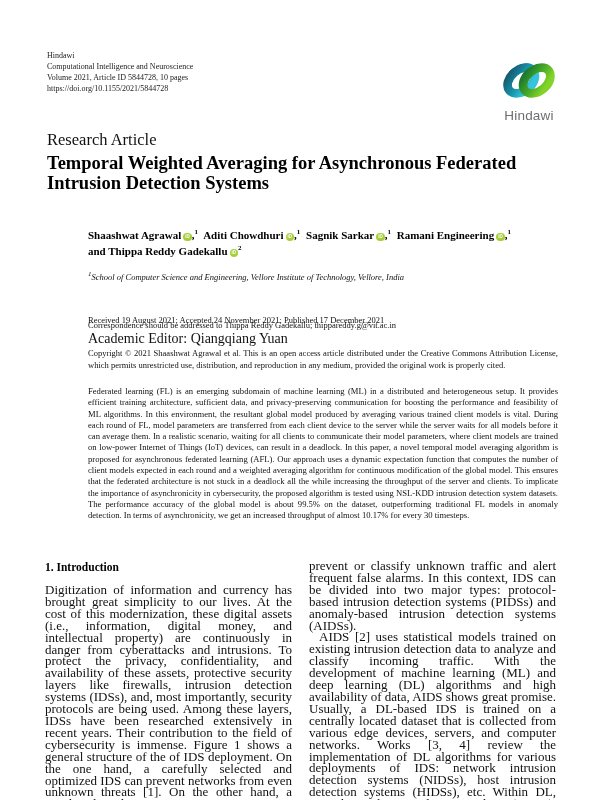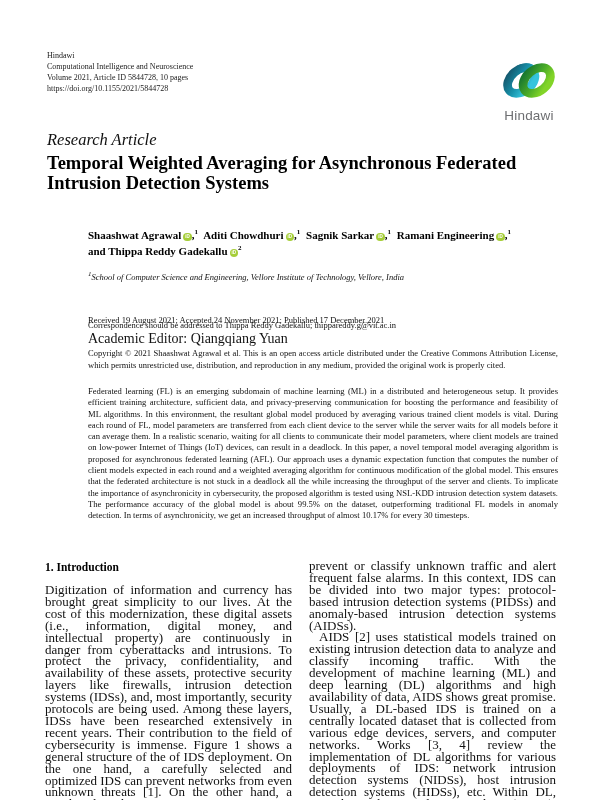--- a/index.html
+++ b/index.html
@@ -18,21 +18,21 @@
 
   
   .logo { top: 54px; left: 490px; width: 78px; text-align: center; }
   .logo svg { display: block; margin: 0 auto; }
   .logo-wordmark {
     font-family: "Liberation Sans", sans-serif;
     font-size: 13.5px; color: #6d6e71; letter-spacing: 0.2px; margin-top: 1px;
   }
 
   
-  .research-article { top: 130px; left: 47px; font-size: 16.5px; font-style: italic; }
+  .research-article { top: 130px; left: 47px; font-size: 16.5px; }
   .article-title {
     top: 154px; left: 47px; width: 516px;
     font-size: 18.5px; line-height: 19.5px; font-weight: bold; color: #000;
   }
 
   
   .authors { top: 226px; left: 88px; width: 482px; font-size: 11px; line-height: 13.5px; font-weight: bold; color: #000; }
   .authors .a-line { white-space: nowrap; }
   .author { margin-right: 3px; }
   .orcid {

